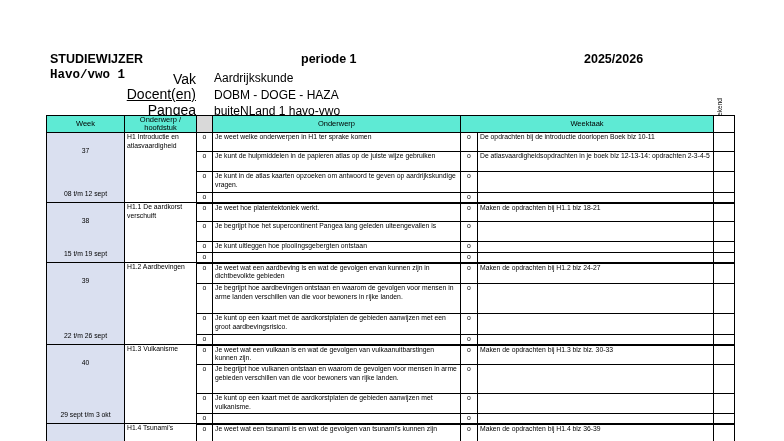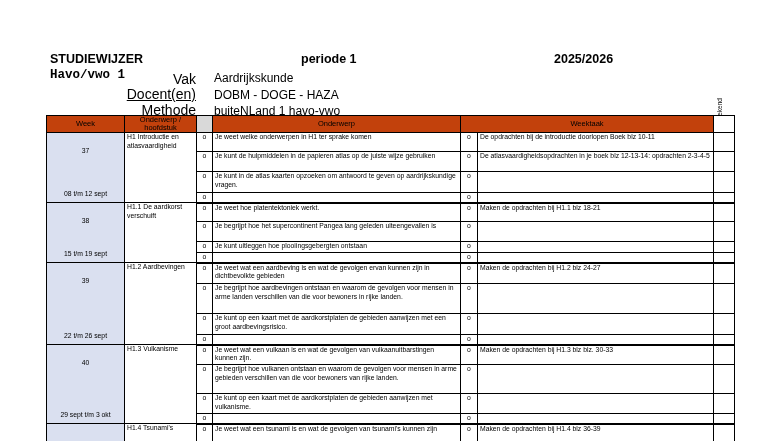--- a/index.html
+++ b/index.html
@@ -5,45 +5,45 @@
   html, body { margin:0; padding:0; }
   body { width:784px; height:441px; overflow:hidden; background:#ffffff; position:relative;
          font-family:"Liberation Sans", sans-serif; color:#000; }
   .abs { position:absolute; }
   .title { font-weight:bold; font-size:12.5px; }
   .meta-label { font-size:14px; text-align:right; width:90px; }
   .meta-val { font-size:12px; }
   table.sw { position:absolute; left:46px; top:115px; border-collapse:collapse; table-layout:fixed; }
   table.sw td, table.sw th { border:1px solid #000; padding:0 2px; font-size:6.8px; line-height:8.6px;
          vertical-align:top; overflow:hidden; font-weight:normal; }
-  table.sw th { background:#c2410c; text-align:center; vertical-align:middle; font-size:7.5px; line-height:8px; height:16px; }
+  table.sw th { background:#5eead4; text-align:center; vertical-align:middle; font-size:7.5px; line-height:8px; height:16px; }
   table.sw th.empty { background:#d9d9d9; }
   td.week { background:#dae0f0; text-align:center; vertical-align:top; position:relative; font-size:7.5px; border-bottom:2px solid #000; }
   td.week .num { position:absolute; left:0; right:0; top:14px; }
   td.week .dates { position:absolute; left:0; right:0; bottom:4px; }
   td.topic { border-bottom:2px solid #000; }
   td.bullet { text-align:center; vertical-align:middle; font-size:7px; padding:0; }
   td.afg { padding:0; }
   tr.last td { border-bottom:2px solid #000; }
   .vlabel { position:absolute; left:716px; top:95px; width:12px; height:36px; font-size:6.5px;
             writing-mode:vertical-rl; transform:rotate(180deg); text-align:left; }
 </style>
 </head>
 <body>
 
 <div class="abs title" style="left:50px;top:52px;">STUDIEWIJZER</div>
 <div class="abs title" style="left:50px;top:68px;font-family:Liberation Mono, monospace;">Havo/vwo 1</div>
 <div class="abs title" style="left:301px;top:52px;">periode 1</div>
-<div class="abs title" style="left:554px;top:52px;">2025/2026</div>
+<div class="abs title" style="left:584px;top:52px;">2025/2026</div>
 
 <div class="abs meta-label" style="left:106px;top:71px;">Vak</div>
 <div class="abs meta-val" style="left:214px;top:71px;">Aardrijkskunde</div>
 <div class="abs meta-label" style="left:106px;top:86px;text-decoration:underline;">Docent(en)</div>
 <div class="abs meta-val" style="left:214px;top:88px;">DOBM - DOGE - HAZA</div>
-<div class="abs meta-label" style="left:106px;top:102px;">Methode</div>
+<div class="abs meta-label" style="left:106px;top:102px;">Pangea</div>
 <div class="abs meta-val" style="left:214px;top:104px;">buiteNLand 1 havo-vwo</div>
 
 <div class="vlabel">Afgetekend</div>
 
 <table class="sw">
   <colgroup>
     <col style="width:78px">
       <col style="width:72px">
       <col style="width:16px">
       <col style="width:248px">

